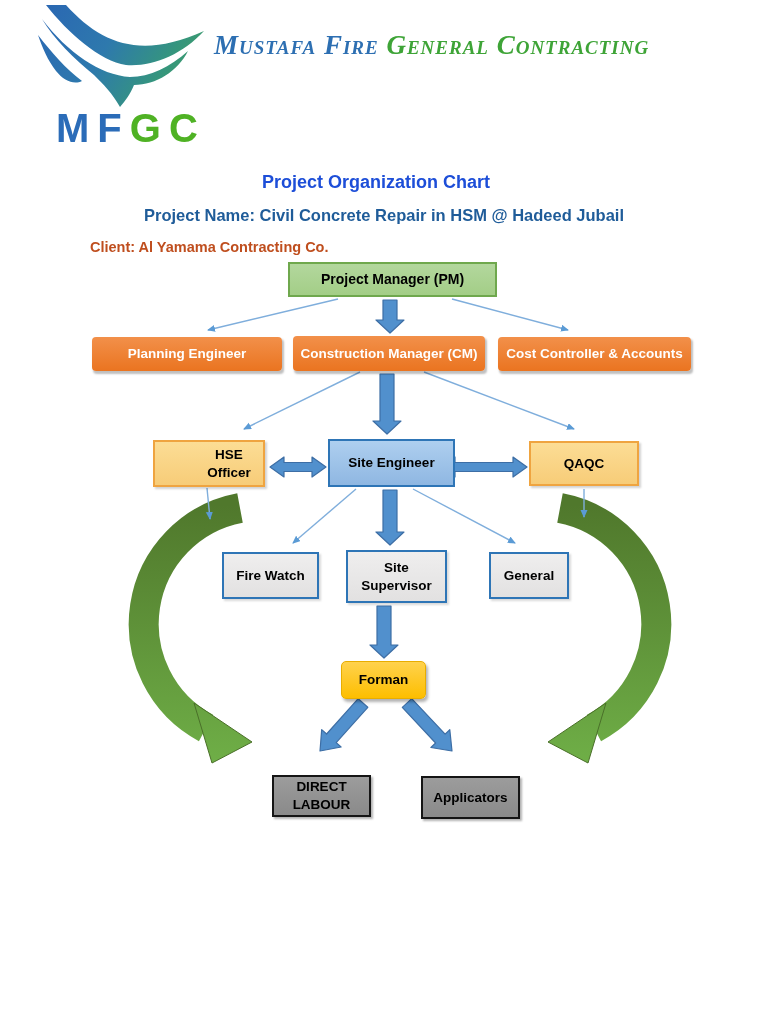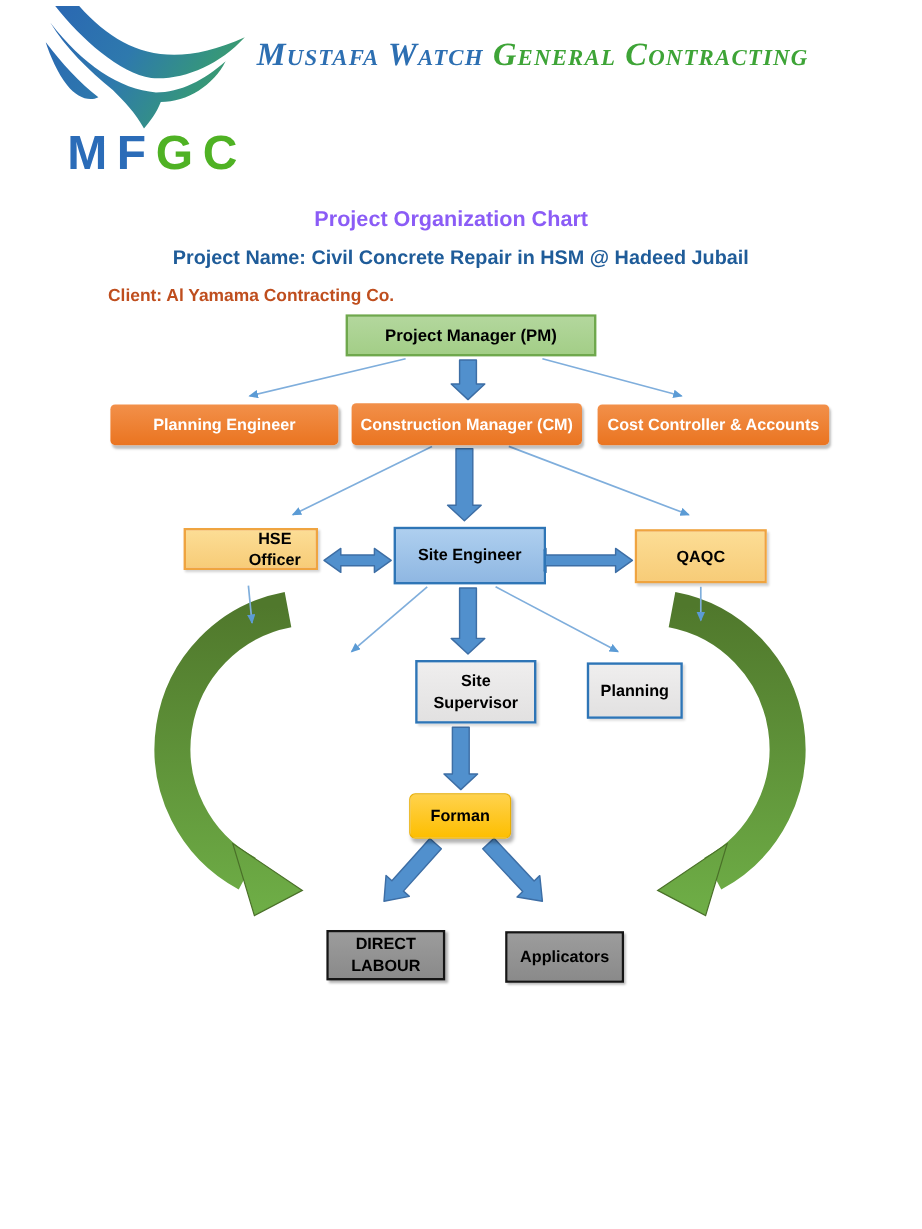--- a/index.html
+++ b/index.html
@@ -13,21 +13,21 @@
   .mfgc .blue{color:#2B6CB8;}
   .mfgc .green{color:#4FB224;}
   .company-name{position:absolute;left:214px;top:30px;width:548px;
         font-family:"Liberation Serif",serif;font-style:italic;font-weight:bold;
         font-variant:small-caps;font-size:27px;letter-spacing:1px;white-space:nowrap;}
   .company-name .c-blue{color:#2D6FB2;}
   .company-name .c-green{color:#3EA437;}
 
   
   .t-main{position:absolute;left:0;top:172px;width:752px;text-align:center;
-        color:#8b5cf6;font-size:18px;font-weight:bold;}
+        color:#1d4ed8;font-size:18px;font-weight:bold;}
   .t-project{position:absolute;left:0;top:206px;width:768px;text-align:center;
         color:#1F5C99;font-size:16.5px;font-weight:bold;}
   .t-client{position:absolute;left:90px;top:239px;color:#BF4E1E;font-size:14.5px;font-weight:bold;}
 
   
   .node{position:absolute;display:flex;align-items:center;justify-content:center;
         text-align:center;font-weight:bold;color:#000;box-sizing:border-box;
         line-height:1.3;z-index:2;}
   .node.orange{background:linear-gradient(180deg,#F2904A,#EA7420);color:#fff;
         border-radius:4px;box-shadow:1.5px 2.5px 2px rgba(0,0,0,.25);font-size:13.5px;}
@@ -42,21 +42,21 @@
   .node.gold{background:linear-gradient(180deg,#FFD24D,#FDBE00);
         border:1px solid #E8AD00;border-radius:5px;box-shadow:2px 3px 3px rgba(0,0,0,.3);
         font-size:13.5px;}
   .node.gray{background:linear-gradient(180deg,#9C9C9C,#8A8A8A);
         border:2px solid #151515;box-shadow:2px 2px 2px rgba(0,0,0,.3);font-size:13.5px;}
 
   #n-pm{left:288px;top:262px;width:209px;height:35px;}
   #n-planning{left:92px;top:337px;width:190px;height:34px;}
   #n-cm{left:293px;top:336px;width:192px;height:35px;}
   #n-cost{left:498px;top:337px;width:193px;height:34px;}
-  #n-hse{left:153px;top:440px;width:112px;height:35px;padding-left:40px;}
+  #n-hse{left:153px;top:440px;width:112px;height:47px;padding-left:40px;}
   #n-se{left:328px;top:439px;width:127px;height:48px;}
   #n-qaqc{left:529px;top:441px;width:110px;height:45px;}
   #n-firewatch{left:222px;top:552px;width:97px;height:47px;}
   #n-supervisor{left:346px;top:550px;width:101px;height:53px;padding:0 14px;}
   #n-surveyor{left:489px;top:552px;width:80px;height:47px;}
   #n-forman{left:341px;top:661px;width:85px;height:38px;}
   #n-direct{left:272px;top:775px;width:99px;height:42px;padding:0 14px;}
   #n-applicators{left:421px;top:776px;width:99px;height:43px;text-align:right;}
 
   .connectors{position:absolute;left:0;top:0;width:768px;height:1024px;z-index:1;}
@@ -77,21 +77,21 @@
         <stop offset="1" stop-color="#49A551"></stop>
       </linearGradient>
     </defs>
     <path fill="url(#g1)" d="M 8,0 L 28,0 C 64,40 104,54 166,26 C 144,50 114,62 88,60 C 62,56 30,28 8,0 Z"></path>
     <path fill="url(#g1)" d="M 4,14 C 30,48 62,70 92,72 C 112,72 132,62 150,46 C 140,66 118,80 96,80 C 92,90 87,96 82,102 C 74,88 66,80 56,70 C 36,54 16,34 4,14 Z"></path>
     <path fill="url(#g1)" d="M 0,30 C 14,48 28,64 44,76 C 36,80 26,76 18,66 C 10,56 4,42 0,30 Z"></path>
   </svg>
 
   <div class="mfgc"><span class="blue">MF</span><span class="green">GC</span></div>
 
-  <div class="company-name"><span class="c-blue">Mustafa Watch </span><span class="c-green">General Contracting</span></div>
+  <div class="company-name"><span class="c-blue">Mustafa Fire </span><span class="c-green">General Contracting</span></div>
 
   <div class="t-main">Project Organization Chart</div>
   <div class="t-project">Project Name: Civil Concrete Repair in HSM @ Hadeed Jubail</div>
   <div class="t-client">Client: Al Yamama Contracting Co.</div>
 
   <svg class="connectors" viewBox="0 0 768 1024">
     <defs>
       <marker id="mk" markerWidth="9" markerHeight="8" refX="7" refY="3.5" orient="auto" markerUnits="userSpaceOnUse">
         <path d="M0,0 L8,3.5 L0,7 Z" fill="#5B9BD5"></path>
       </marker>
@@ -126,19 +126,20 @@
     <polygon class="blockarrow" points="441,467 455,457 455,462.5 513,462.5 513,457 527,467 513,477 513,471.5 455,471.5 455,477"></polygon>
   </svg>
 
   <div class="node orange" id="n-planning">Planning Engineer</div>
   <div class="node pmgreen" id="n-pm">Project Manager (PM)</div>
   <div class="node orange" id="n-cm">Construction Manager (CM)</div>
   <div class="node orange" id="n-cost">Cost Controller &amp; Accounts</div>
   <div class="node yellow" id="n-hse">HSE Officer</div>
   <div class="node blue" id="n-se">Site Engineer</div>
   <div class="node yellow" id="n-qaqc">QAQC</div>
+  <div class="node light" id="n-firewatch">Fire Watch</div>
   <div class="node light" id="n-supervisor">Site Supervisor</div>
-  <div class="node light" id="n-surveyor">Planning</div>
+  <div class="node light" id="n-surveyor">General</div>
   <div class="node gold" id="n-forman">Forman</div>
   <div class="node gray" id="n-direct">DIRECT LABOUR</div>
   <div class="node gray" id="n-applicators">Applicators</div>
 
 </div>
 
 </body></html>

